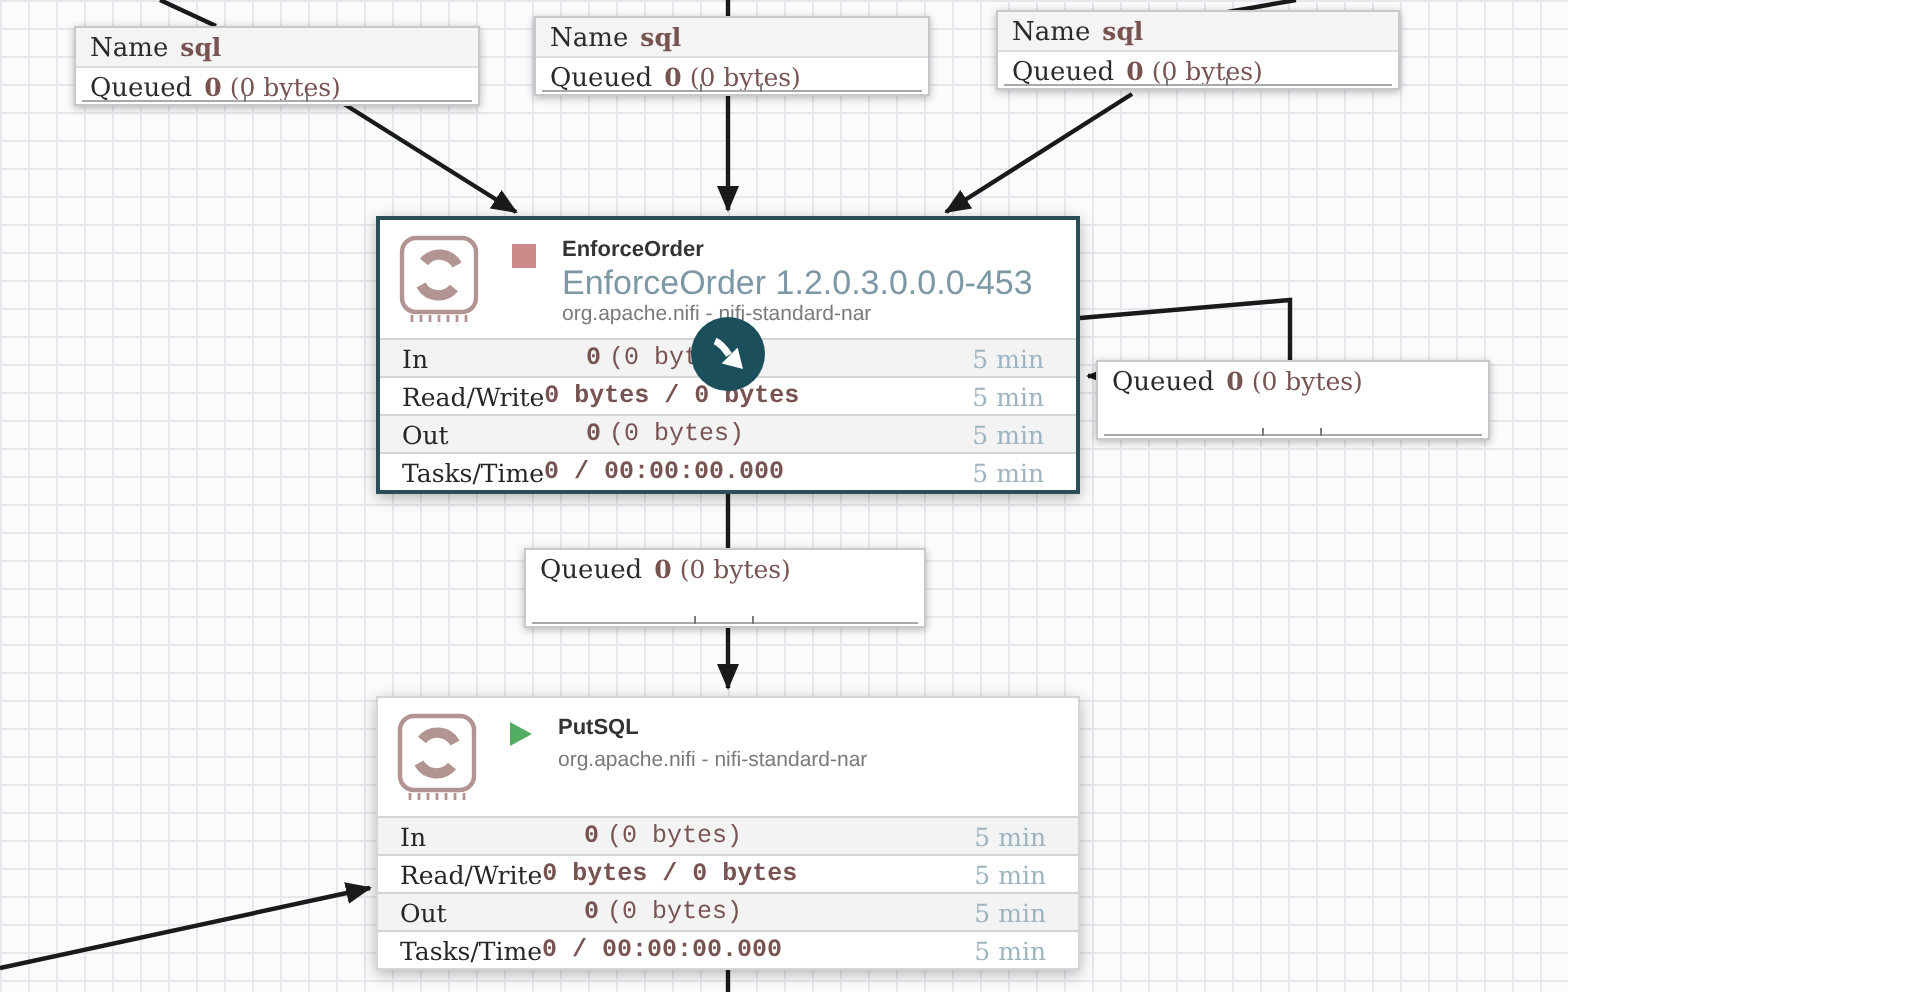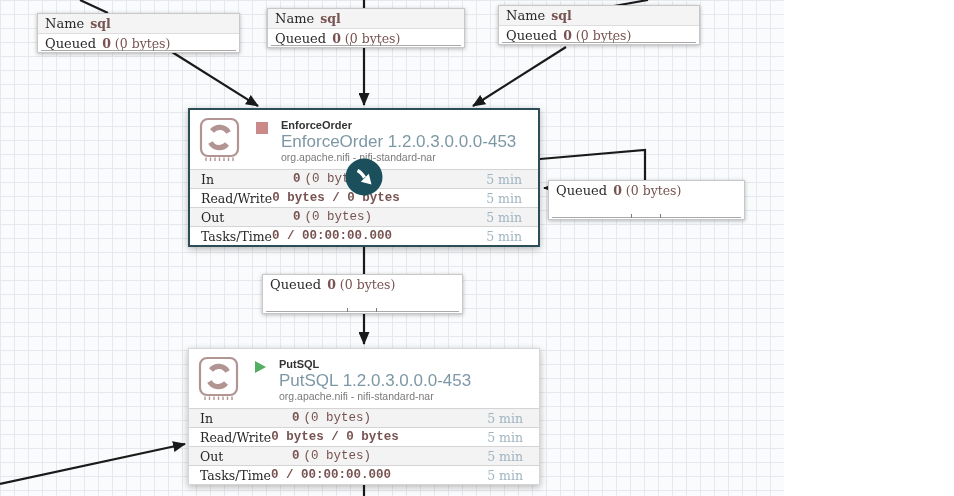--- a/index.html
+++ b/index.html
@@ -209,21 +209,20 @@
             <path d="M25,40.5 v3.5"></path>
             <path d="M29.5,40.5 v3.5"></path>
             <path d="M34,40.5 v3.5"></path>
         </g>
       </svg>
       <span class="state-icon">
           <span class="state-triangle"></span>
         </span>
       <div class="proc-titles">
         <div class="proc-title">PutSQL</div>
-        <div class="proc-type">PutSQL 1.2.0.3.0.0.0-453</div>
         <div class="proc-bundle">org.apache.nifi - nifi-standard-nar</div>
       </div>
     </div>
     <div class="stat-row odd">
       <span class="stat-label">In</span>
       <span class="stat-value"><b>0</b><span class="rest">(0 bytes)</span></span>
       <span class="stat-window">5 min</span>
     </div>
     <div class="stat-row">
       <span class="stat-label">Read/Write</span>

